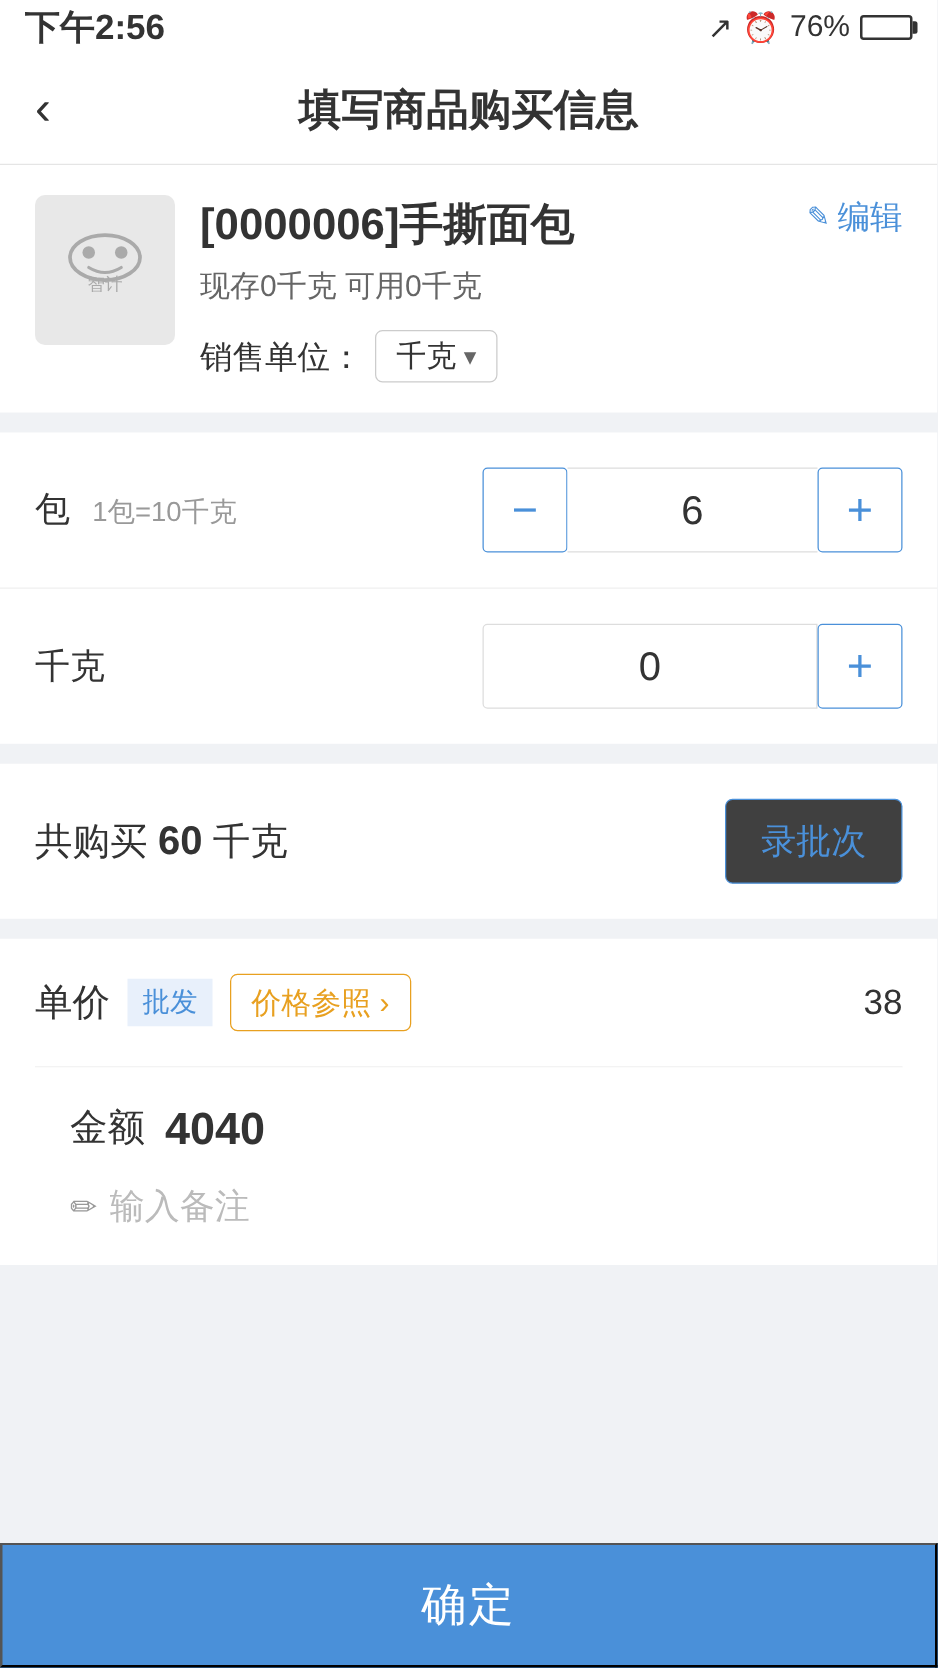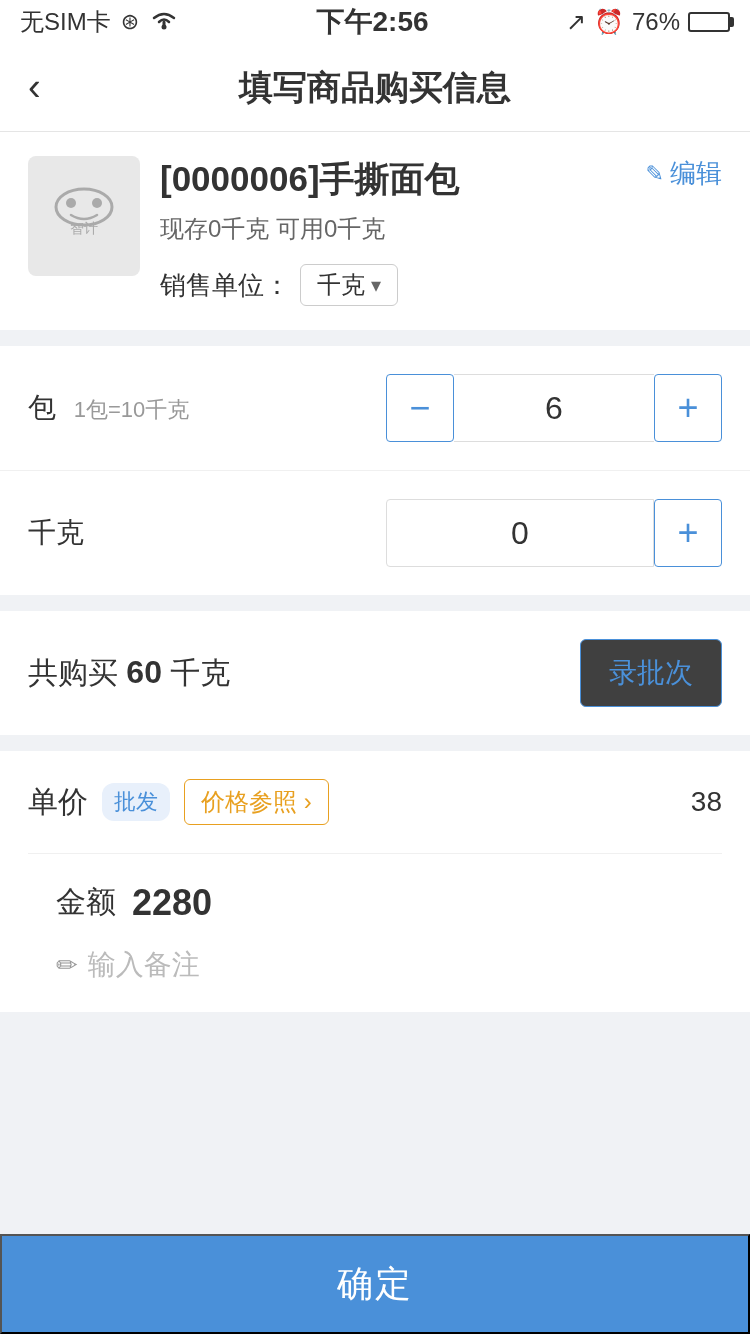--- a/index.html
+++ b/index.html
@@ -245,21 +245,21 @@
       align-items: center;
       gap: 14px;
     }
     .price-label {
       font-size: 30px;
       color: #333;
     }
     .price-type-badge {
       background: #e8f0fb;
       color: #4a90d9;
-      border-radius: 12px;
+      border-radius: 0;
       padding: 4px 12px;
       font-size: 22px;
     }
     .price-ref-btn {
       border: 1.5px solid #e8a020;
       color: #e8a020;
       background: #fff;
       border-radius: 6px;
       padding: 6px 16px;
       font-size: 24px;
@@ -328,32 +328,20 @@
     .empty-area {
       background: #f0f2f5;
       height: 200px;
     }
     .bottom-spacer { height: 100px; }
   </style>
 </head>
 <body>
 
 <div class="status-bar">
-  <div class="status-left">
-    <span>无SIM卡</span>
-    <span class="wifi-icon">⊛</span>
-    <span>
-      <svg width="30" height="22" viewBox="0 0 30 22">
-        <path d="M15 18 Q15 14 15 14" stroke="#333" stroke-width="3" fill="none" stroke-linecap="round"></path>
-        <path d="M10 14 Q15 9 20 14" stroke="#333" stroke-width="2.5" fill="none" stroke-linecap="round"></path>
-        <path d="M5 10 Q15 2 25 10" stroke="#333" stroke-width="2.5" fill="none" stroke-linecap="round"></path>
-        <circle cx="15" cy="19" r="2.5" fill="#333"></circle>
-      </svg>
-    </span>
-  </div>
   <div class="status-center">下午2:56</div>
   <div class="status-right">
     <span>↗</span>
     <span>⏰</span>
     <span>76%</span>
     <span class="battery-bar">
       <span class="battery-fill"></span>
       <span class="battery-tip"></span>
     </span>
   </div>
@@ -439,21 +427,21 @@
       <button class="price-ref-btn">
         <span>价格参照 ›</span>
       </button>
     </div>
     <span class="price-value">38</span>
   </div>
 
   <div class="amount-section">
     <div class="amount-row">
       <span class="amount-label">金额</span>
-      <span class="amount-value">2280</span>
+      <span class="amount-value">4040</span>
     </div>
     <div class="remark-row">
       <span class="pencil-icon">✏</span>
       <span class="remark-placeholder">输入备注</span>
     </div>
   </div>
 </div>
 
 <div class="empty-area"></div>
 

